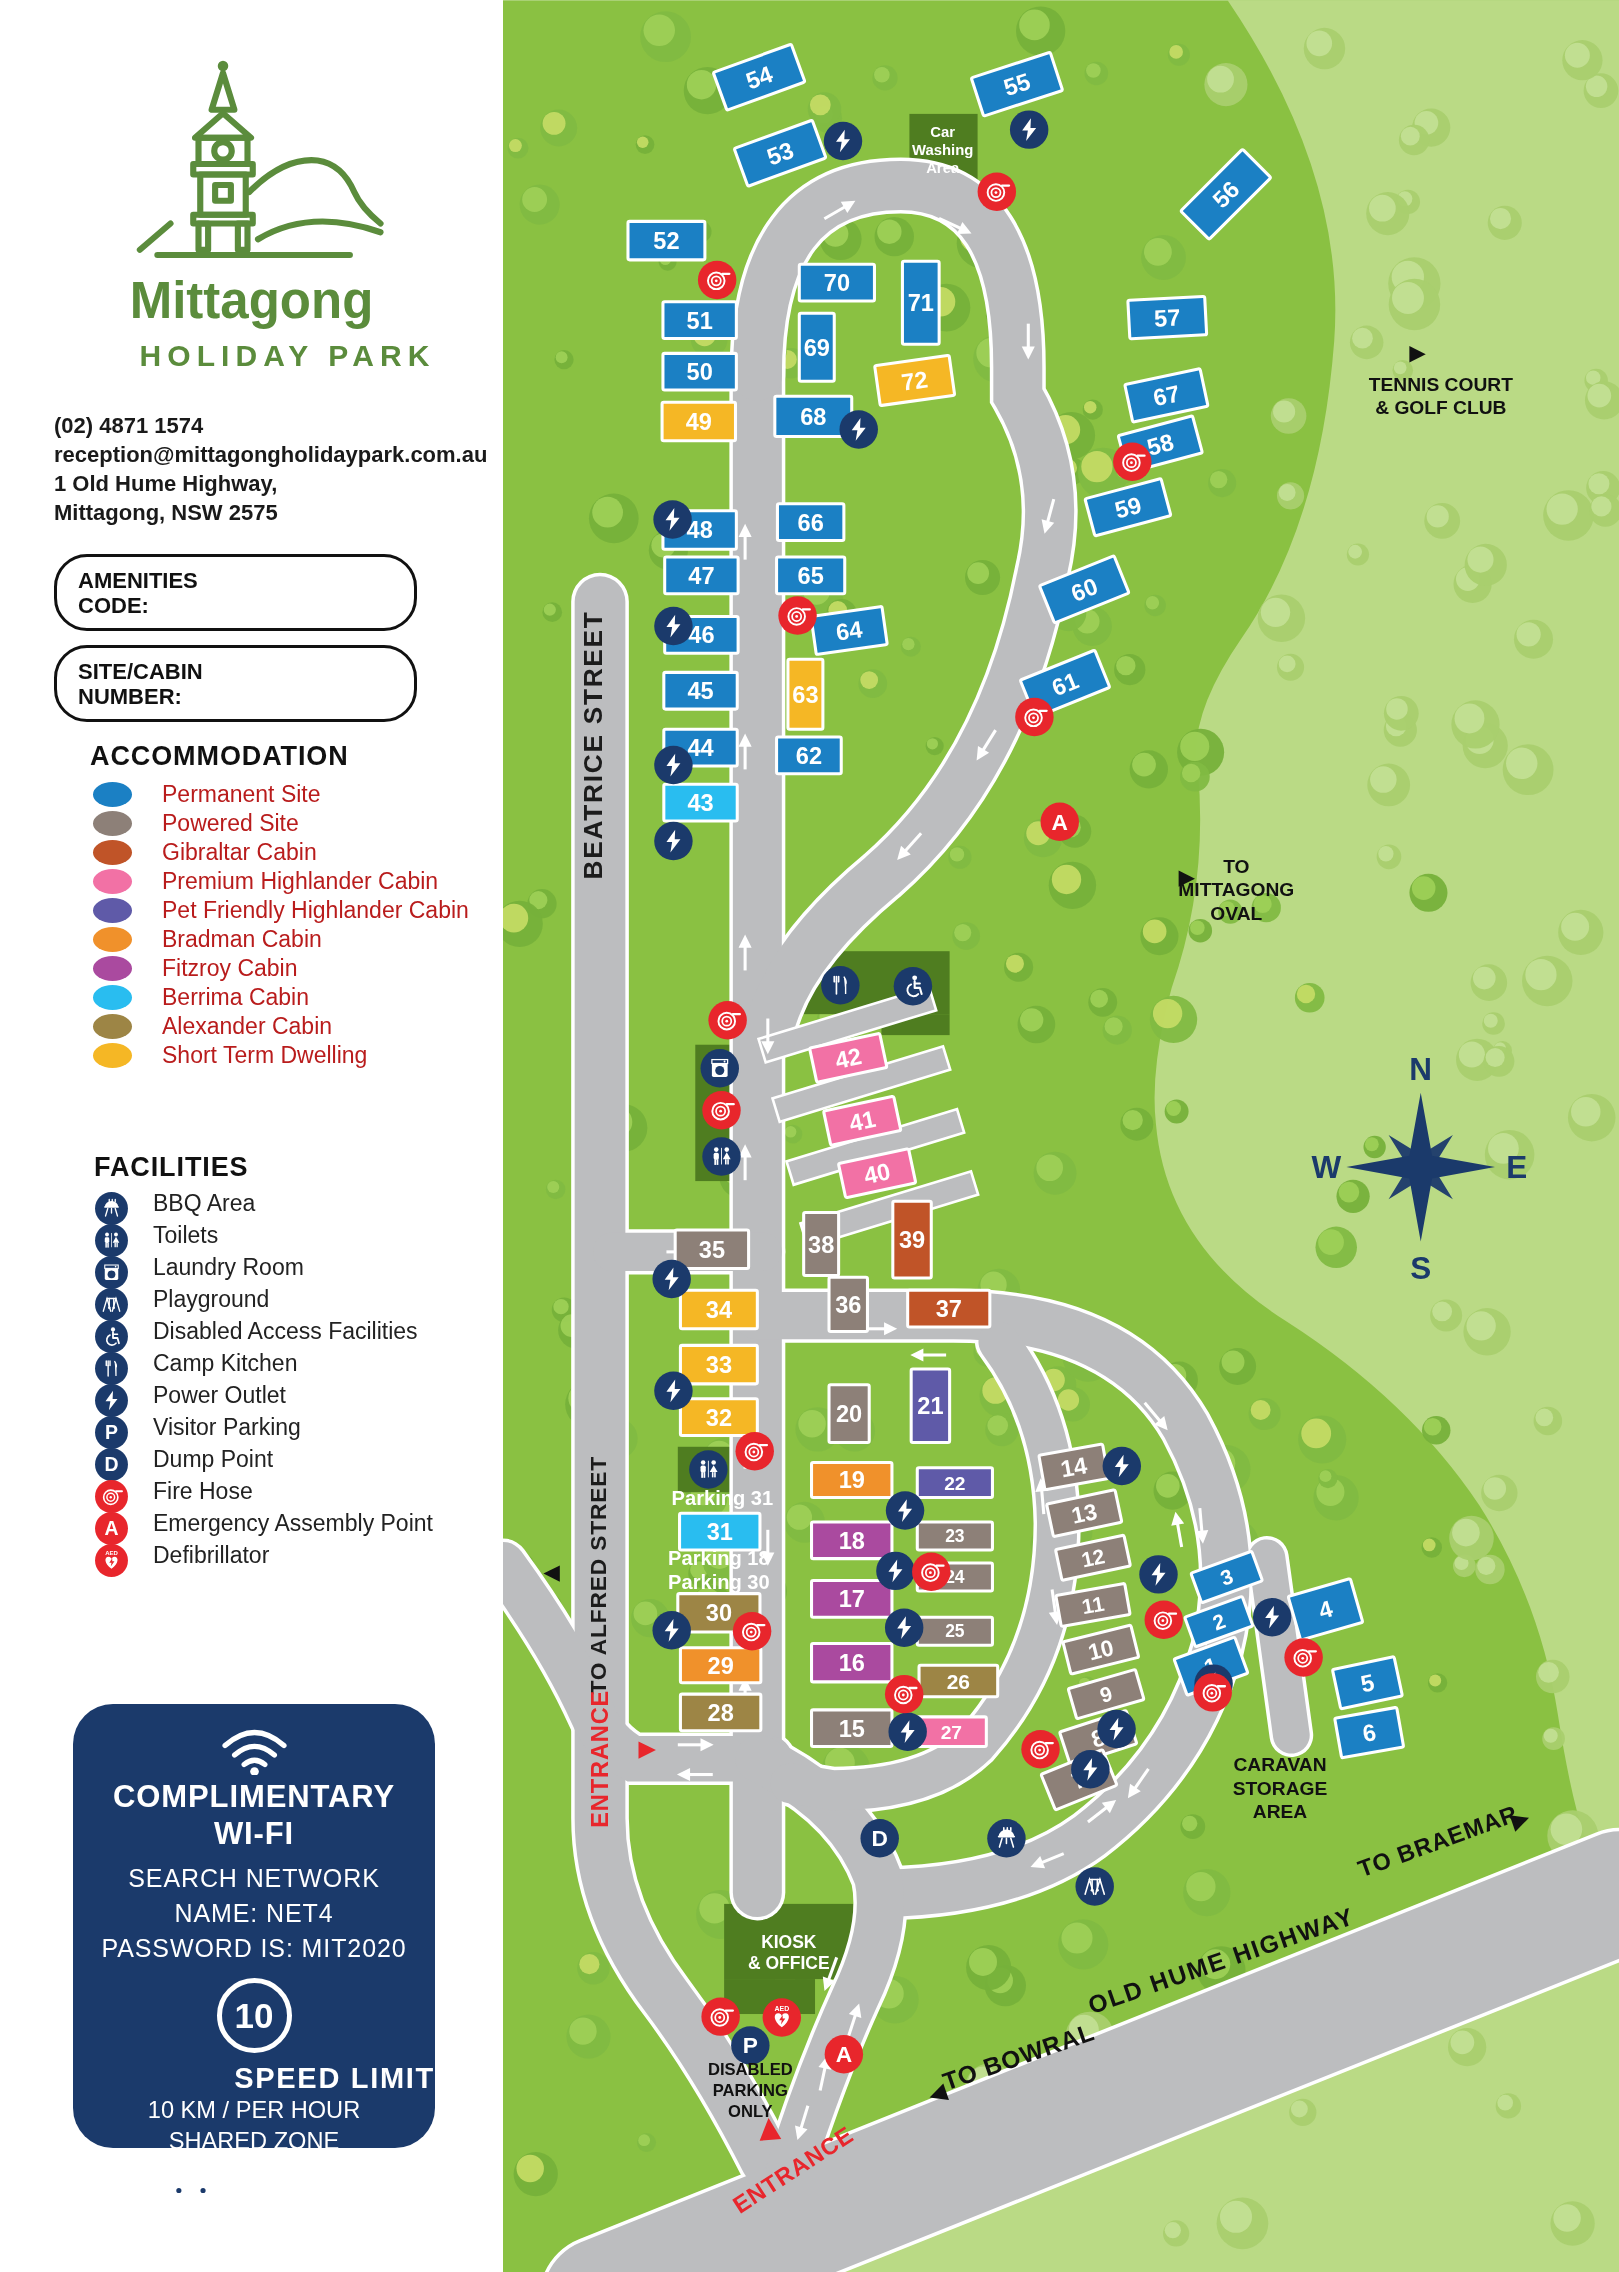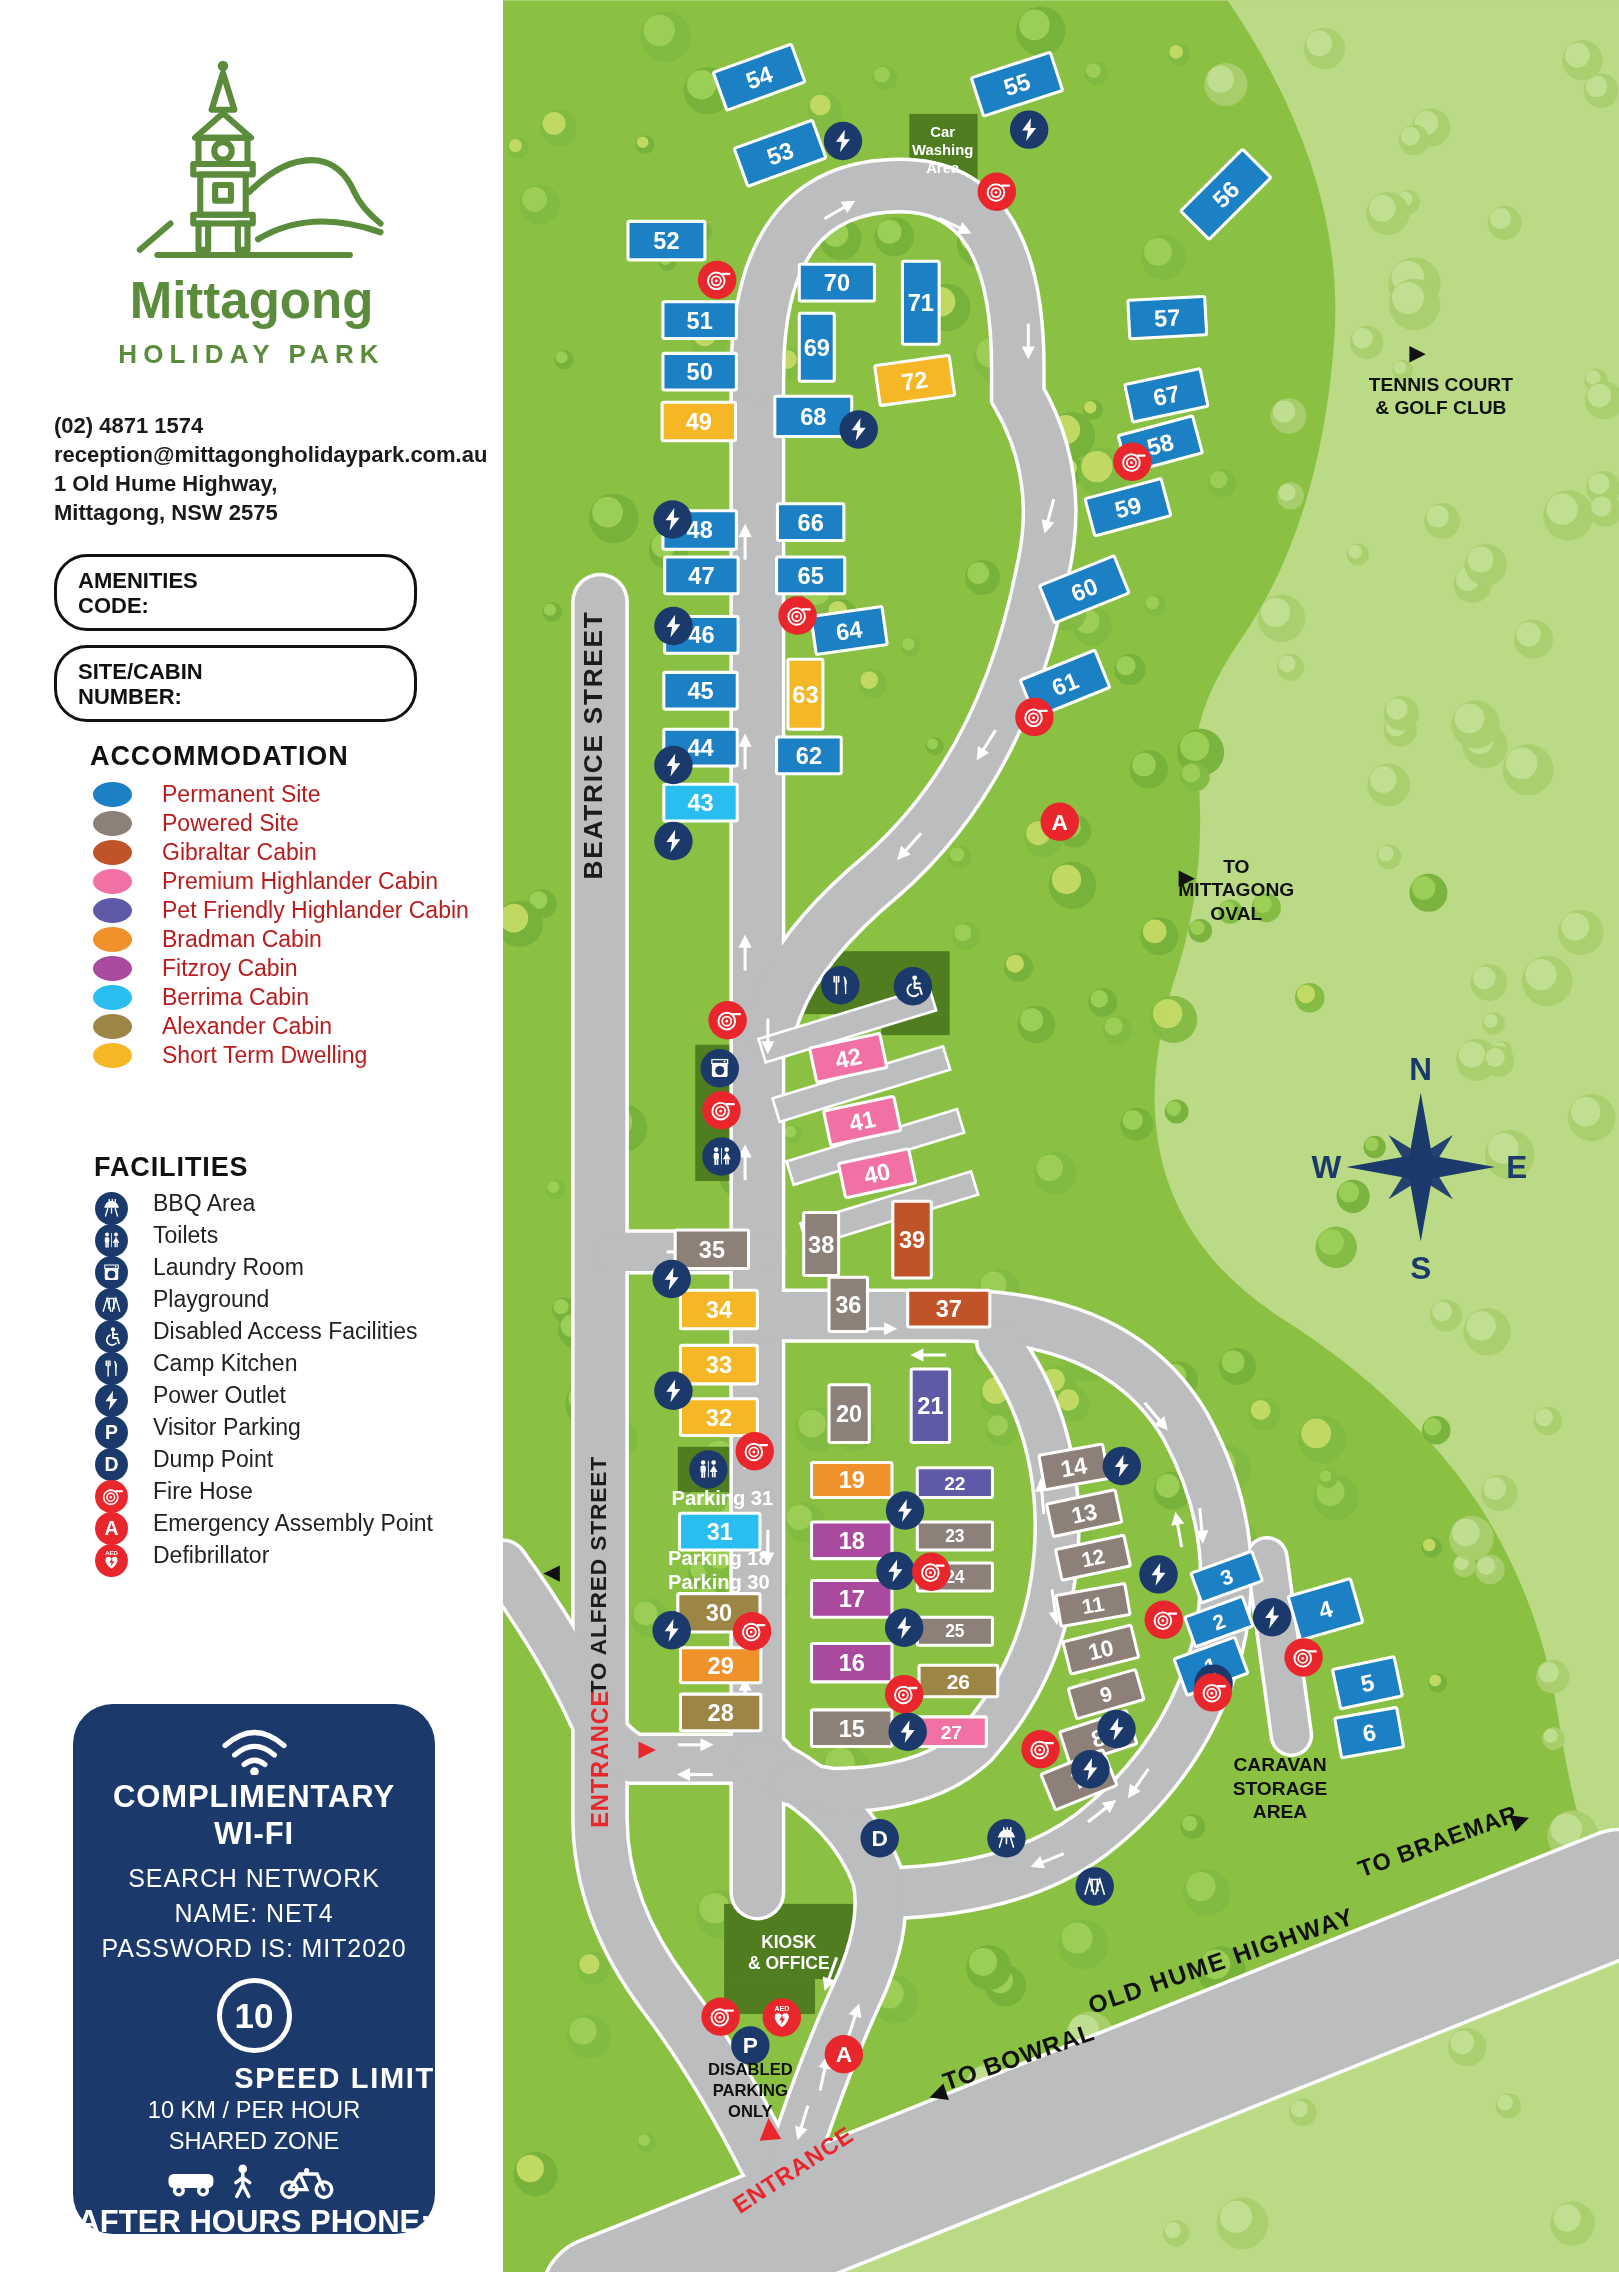--- a/index.html
+++ b/index.html
@@ -1,21 +1,21 @@
 <!DOCTYPE html>
 <html style="font-size:14px"><head>
 <meta charset="utf-8">
 <style>
   html,body{margin:0;padding:0;background:#fff;}
   .page{position:relative;width:1620px;height:2273px;background:#ffffff;overflow:hidden;
         font-family:"Liberation Sans",sans-serif;}
   .left-panel{position:absolute;left:0;top:0;width:503px;height:2273px;background:#fff;z-index:5;}
   .abs{position:absolute;}
   .brand-name{font-weight:bold;color:#5b8c3c;font-size:51px;letter-spacing:0;}
-  .brand-sub{font-weight:bold;color:#5b8c3c;font-size:26px;letter-spacing:6.1px;}
+  .brand-sub{font-weight:bold;color:#5b8c3c;font-size:30px;letter-spacing:6.1px;padding-left:36px;}
   .contact{font-weight:bold;color:#1a1a1a;font-size:22px;line-height:29px;}
   .codebox{border:3.5px solid #111;border-radius:33px;width:363px;padding:10.5px 0 10.5px 21px;
            font-weight:bold;font-size:22px;color:#111;line-height:25px;box-sizing:border-box;}
   .sec-title{font-weight:bold;font-size:27px;color:#111;letter-spacing:0.9px;}
   .leg-row{display:flex;align-items:center;height:29px;}
   .leg-dot{width:39px;height:25px;border-radius:50%;flex:0 0 39px;}
   .leg-label{font-size:23px;color:#b91c1c;margin-left:30px;white-space:nowrap;}
   .fac-row{display:flex;align-items:flex-start;height:32px;}
   .fac-label{font-size:23px;color:#222;margin-left:23px;white-space:nowrap;}
   .wifi{background:#1b3a6b;border-radius:40px;color:#fff;text-align:center;}
@@ -251,21 +251,21 @@
               <circle cx="0" cy="0" r="22" fill="#e8262c"></circle>
               <text x="0" y="-8" text-anchor="middle" font-size="8" font-weight="bold" fill="#fff">AED</text>
               <path d="M0,11 C-10,4 -10,-5 -4,-5 C-1.5,-5 0,-3 0,-1.5 C0,-3 1.5,-5 4,-5 C10,-5 10,4 0,11 Z" fill="#fff"></path>
               <path d="M1,-3 L-3,3 L0,3 L-1,8 L4,1 L1,1 Z" fill="#e8262c"></path>
             </g>
           </svg>
           <span class="fac-label">Defibrillator</span>
         </div>
       </div>
 
-    <div class="abs wifi" style="left:73px;top:1704px;width:362px;height:530px;">
+    <div class="abs wifi" style="left:73px;top:1704px;width:362px;height:444px;">
       <div style="padding-top:19px;">
         <svg width="73" height="52" viewBox="0 0 84 60">
           <g stroke="#fff" stroke-width="6" fill="none" stroke-linecap="round">
             <path d="M8 26 Q42 -4 76 26"></path>
             <path d="M19 37 Q42 17 65 37"></path>
             <path d="M30 48 Q42 38 54 48"></path>
           </g>
           <circle cx="42" cy="56" r="5" fill="#fff"></circle>
         </svg>
       </div>

